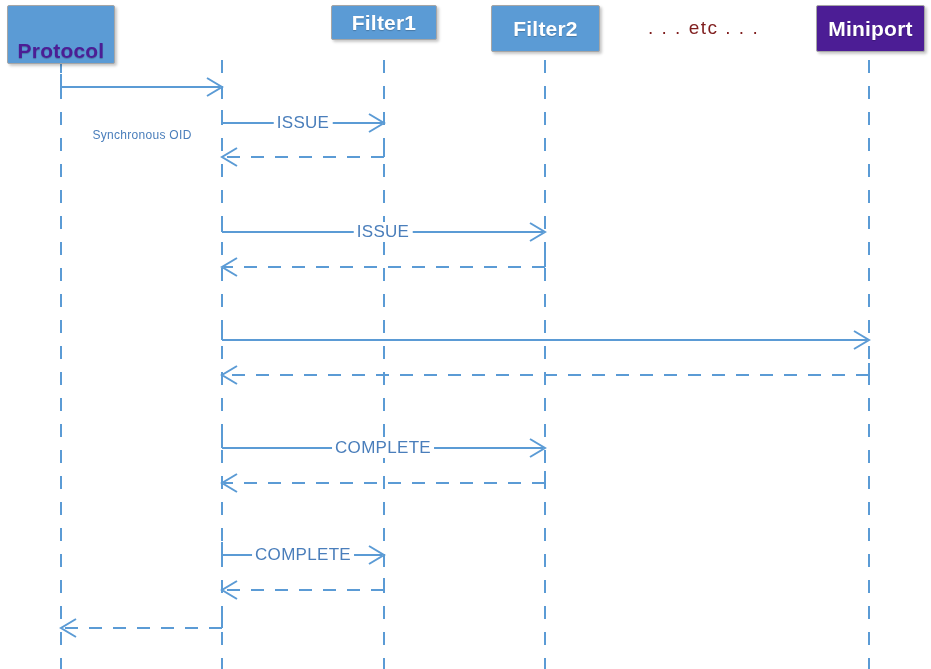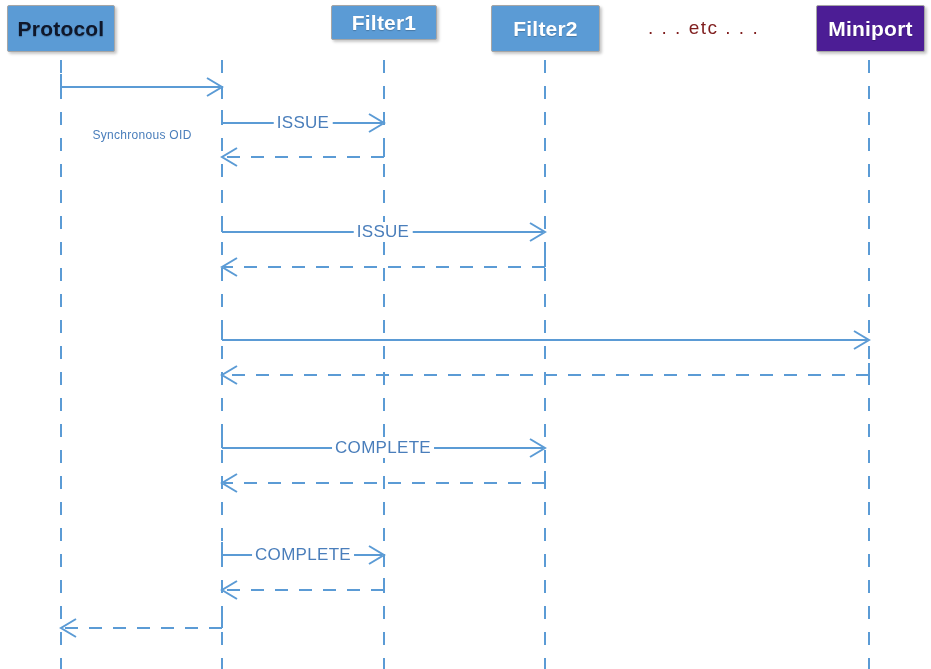--- a/index.html
+++ b/index.html
@@ -141,21 +141,21 @@
           <path d="M 237 581 L 222 590 L 237 599" fill="none" stroke="#5b9bd5" stroke-width="2" stroke-linejoin="miter"></path>
         </g>
         <g>
           <line x1="222" x2="222" y1="616" y2="628" stroke="#5b9bd5" stroke-width="2"></line>
           <line x1="222" x2="63" y1="628" y2="628" stroke="#5b9bd5" stroke-width="2" stroke-dasharray="13 11"></line>
           <path d="M 76 619 L 61 628 L 76 637" fill="none" stroke="#5b9bd5" stroke-width="2" stroke-linejoin="miter"></path>
         </g>
       </g>
   </svg>
 
-  <div class="actor-box" style="left: 7px; top: 5px; width: 108px; height: 47px; background: rgb(91, 155, 213); border-color: rgb(166, 166, 166); color: #0f172a;">
+  <div class="actor-box" style="left: 7px; top: 5px; width: 108px; height: 59px; background: rgb(91, 155, 213); border-color: rgb(166, 166, 166); color: #4c1d95; align-items: flex-end;">
     <span class="actor-label">Protocol</span>
   </div>
   <div class="actor-box" style="left: 331px; top: 5px; width: 106px; height: 35px; background: rgb(91, 155, 213); border-color: rgb(166, 166, 166); color: rgb(255, 255, 255);">
     <span class="actor-label">Filter1</span>
   </div>
   <div class="actor-box" style="left: 491px; top: 5px; width: 109px; height: 47px; background: rgb(91, 155, 213); border-color: rgb(166, 166, 166); color: rgb(255, 255, 255); justify-content: center;">
     <span class="actor-label">Filter2</span>
   </div>
   <div class="actor-box" style="left: 816px; top: 5px; width: 109px; height: 47px; background: #4c1d95; border-color: rgb(166, 166, 166); color: rgb(255, 255, 255);">
     <span class="actor-label">Miniport</span>

